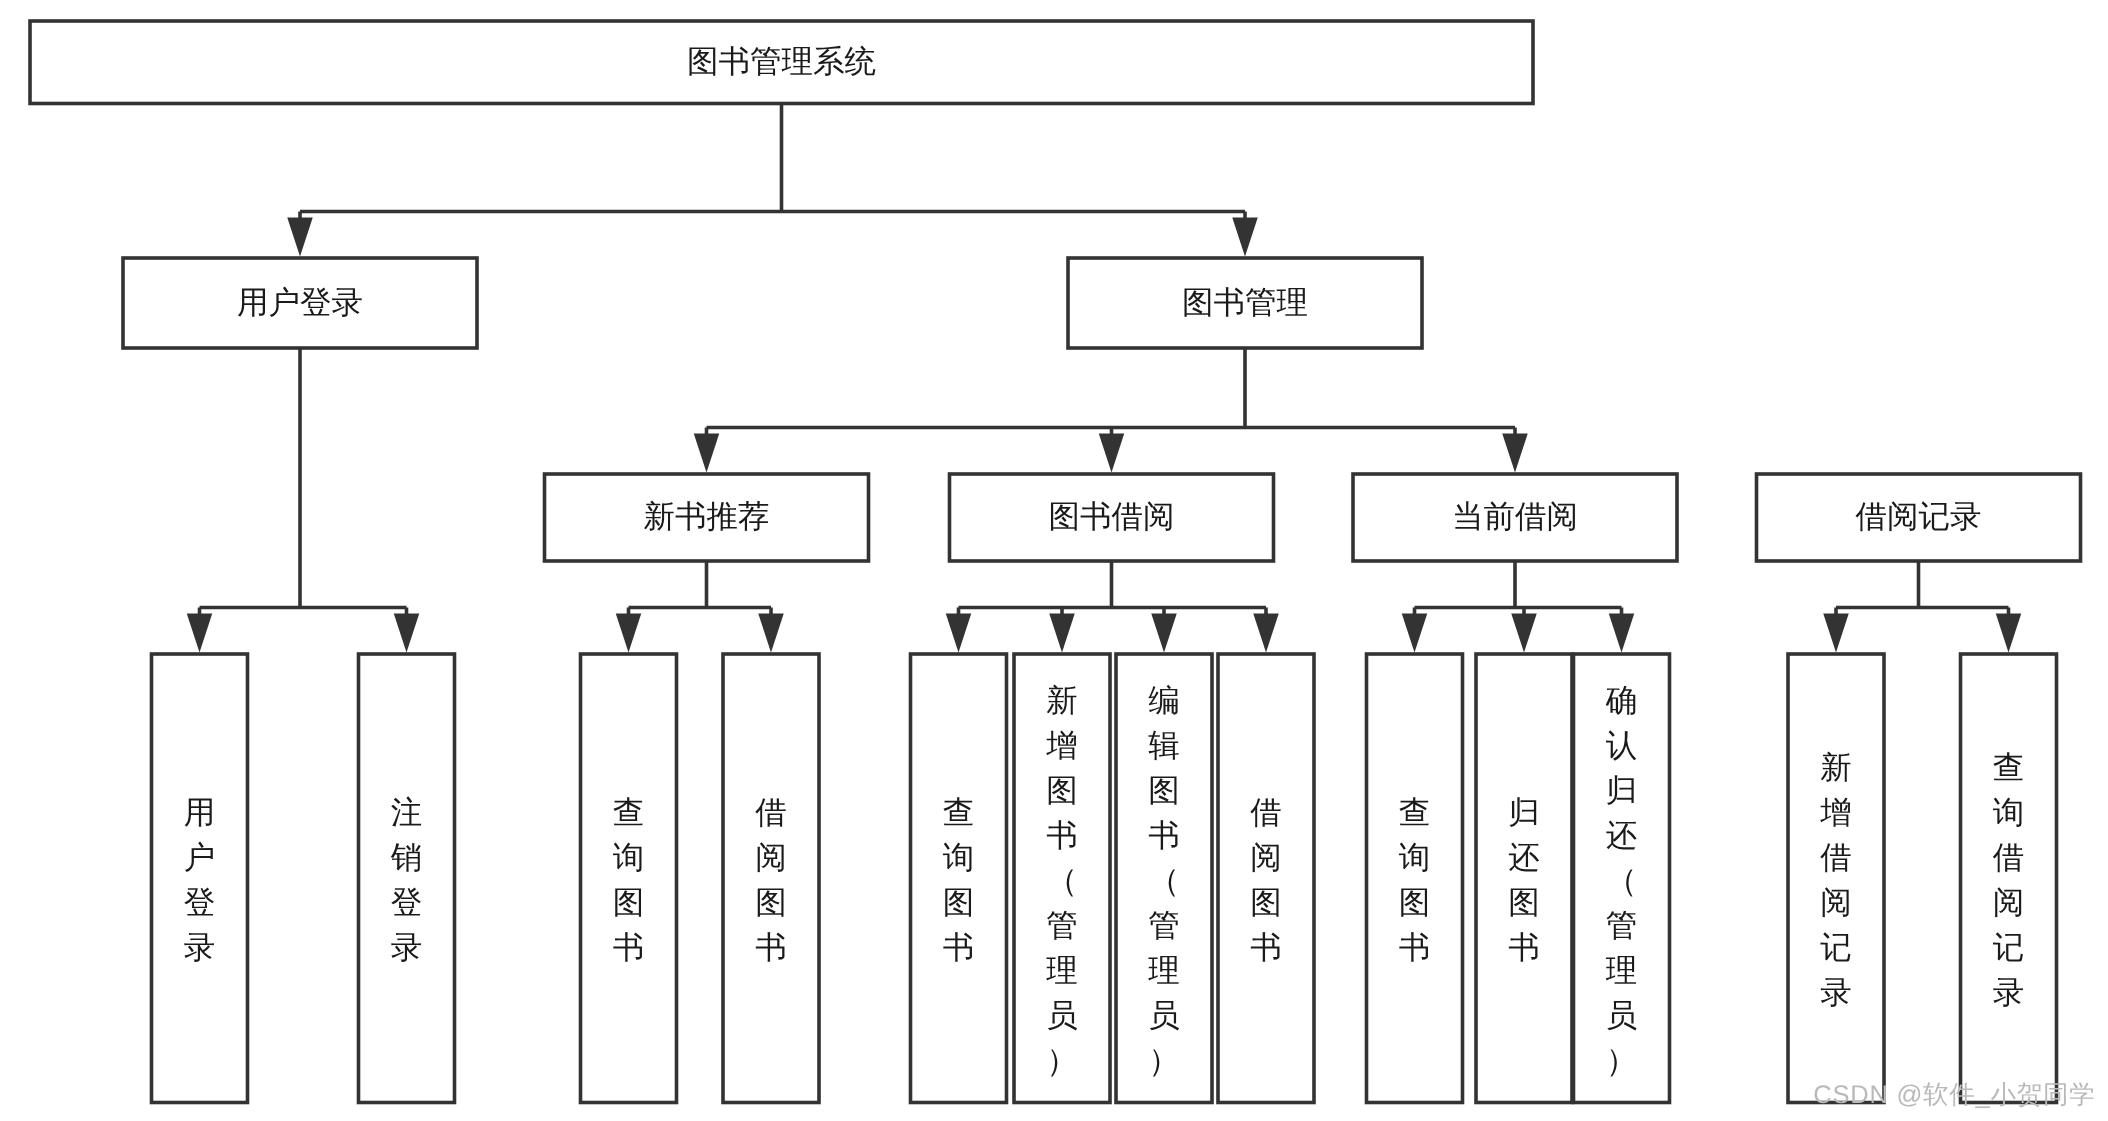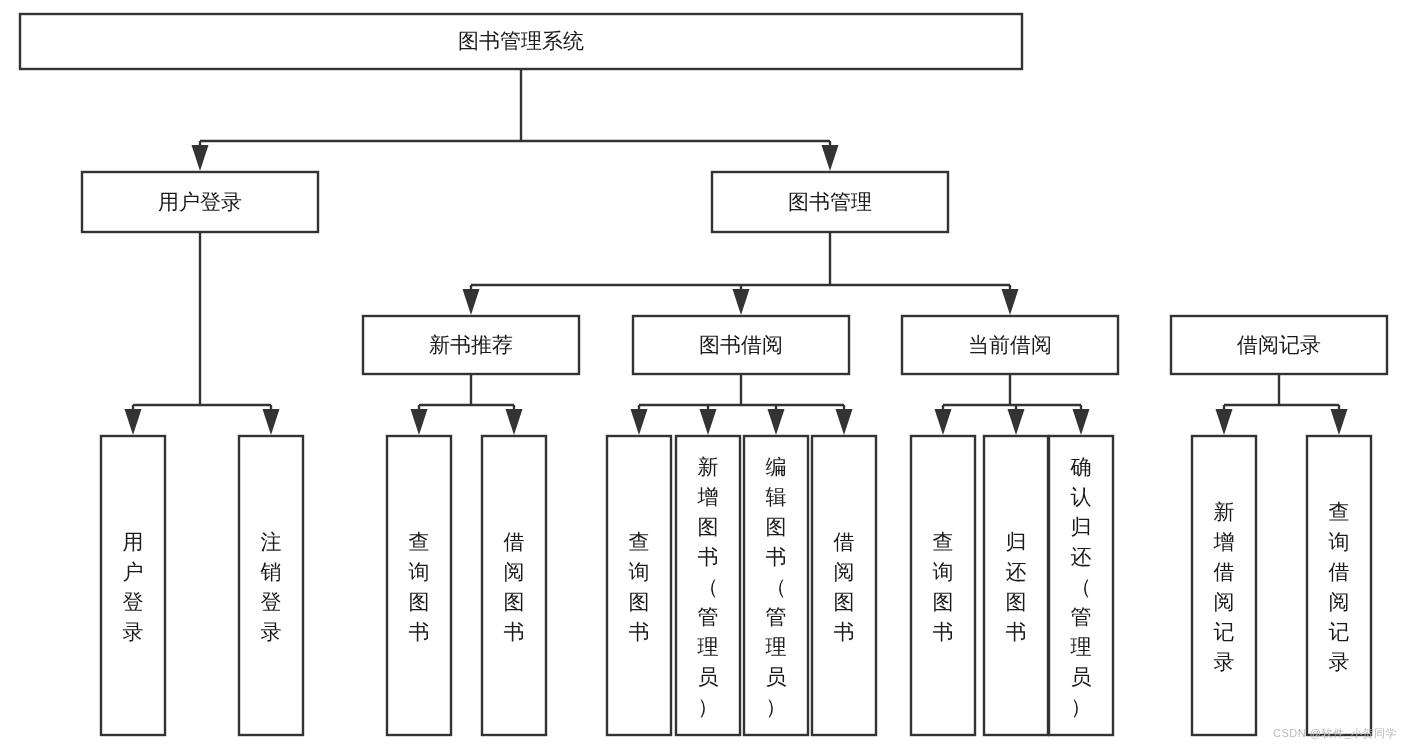--- a/index.html
+++ b/index.html
@@ -46,21 +46,21 @@
   }
   .arrow-head {
     fill: #333333;
     stroke: none;
   }
   .watermark {
     position: absolute;
     right: 8px;
     bottom: 6px;
     font-family: "Liberation Sans", sans-serif;
-    font-size: 11px;
+    font-size: 17px;
     color: #b9b9b9;
     letter-spacing: 0.5px;
     white-space: nowrap;
     pointer-events: none;
   }
 </style>
 </head>
 <body>
 
 <div id="diagram-root">

